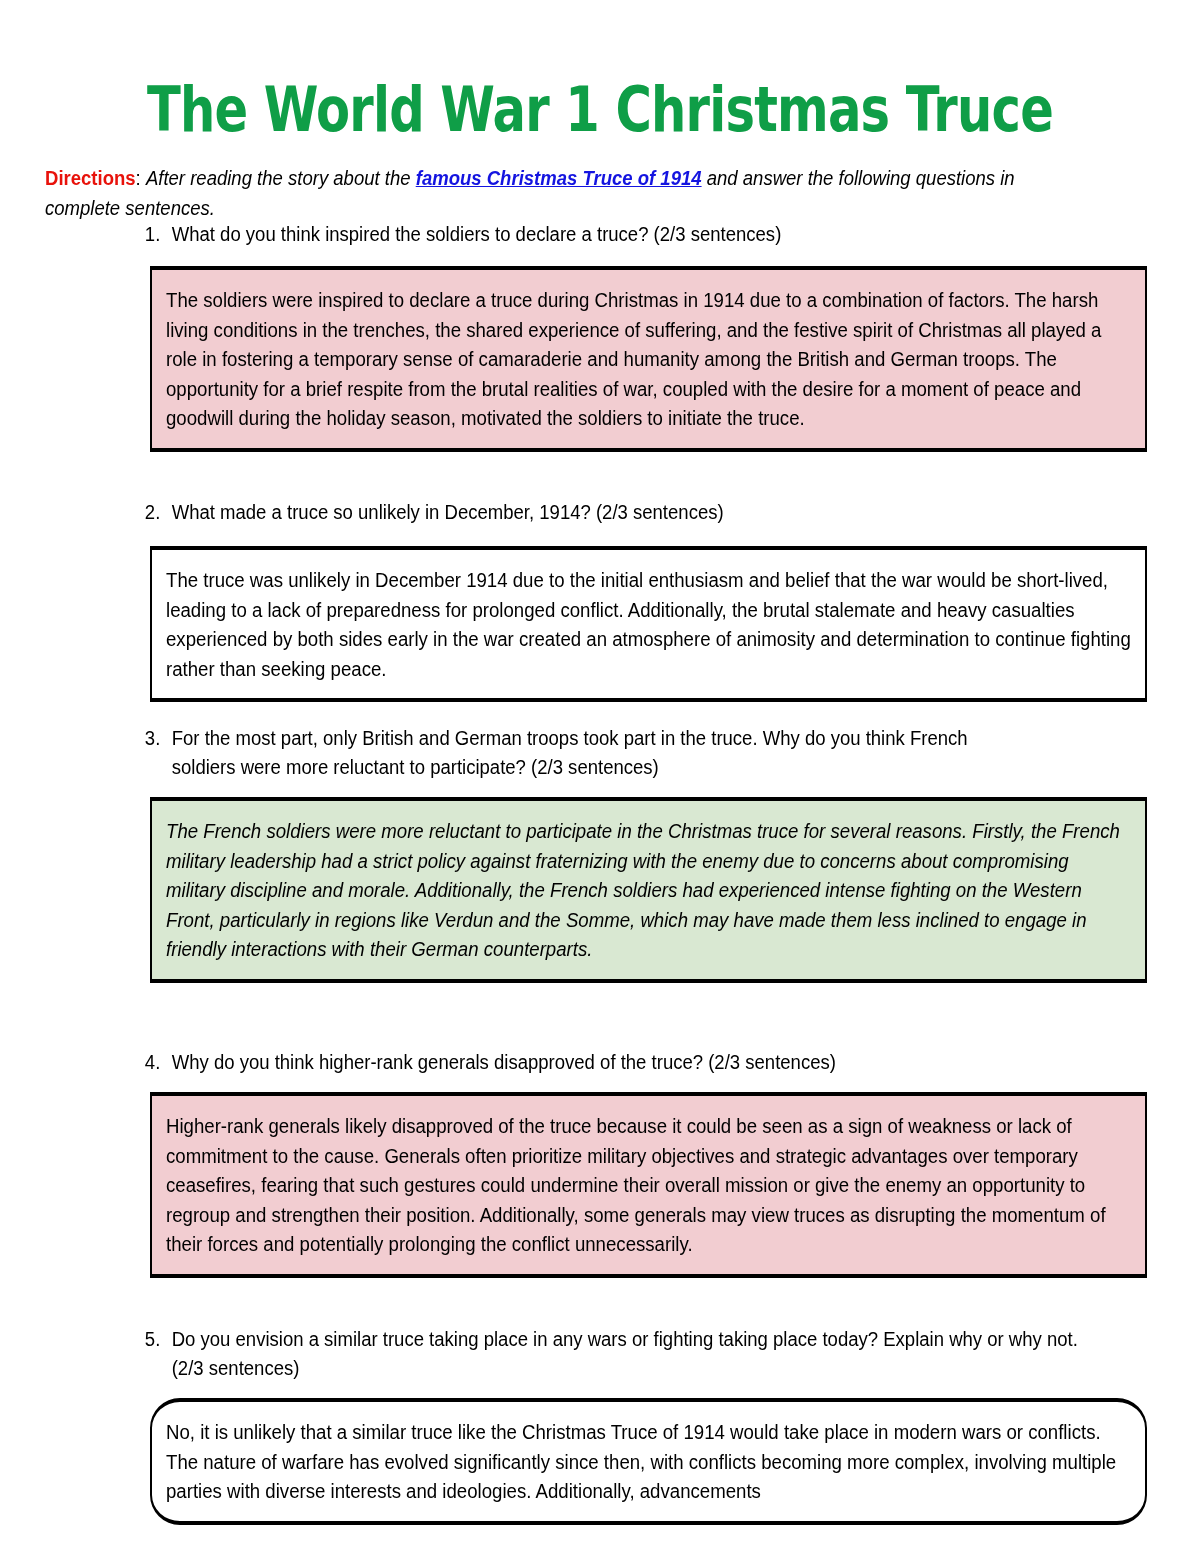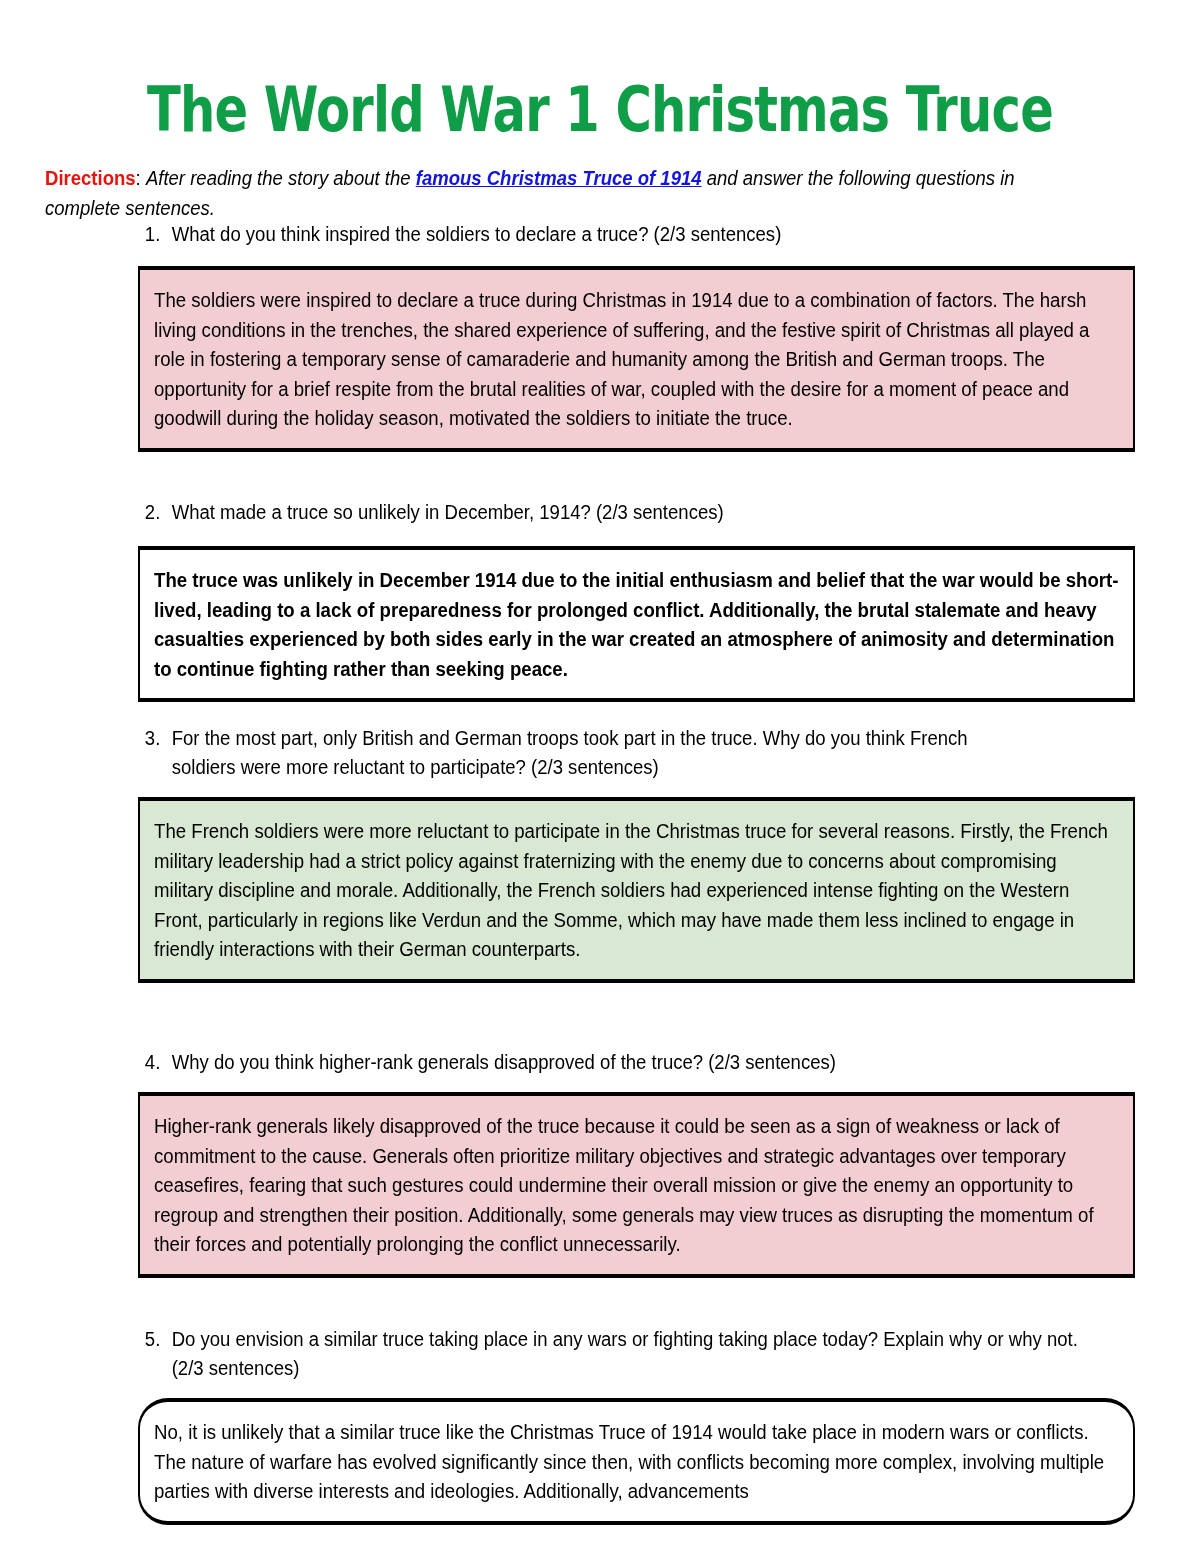--- a/index.html
+++ b/index.html
@@ -84,21 +84,21 @@
     padding-right: 12px;
     box-sizing: content-box;
   }
   .q .qtext {
     flex: 1 1 auto;
   }
 
   
   .answer {
     position: absolute;
-    left: 138px;
+    left: 150px;
     width: 997px;
     box-sizing: border-box;
     border-left: 2px solid #000;
     border-right: 2px solid #000;
     border-top: 4px solid #000;
     border-bottom: 4px solid #000;
     padding: 16px 14px 14px 14px;
     font-size: 19.5px;
     line-height: 29.5px;
   }
@@ -128,29 +128,29 @@
     <span class="qtext">What do you think inspired the soldiers to declare a truce? (2/3  sentences)</span>
   </div>
   <div class="answer pink" style="top:266px;">
     <span class="atext">The soldiers were inspired to declare a truce during Christmas in 1914 due to a combination of factors. The harsh living conditions in the trenches, the shared experience of suffering, and the festive spirit of Christmas all played a role in fostering a temporary sense of camaraderie and humanity among the British and German troops. The opportunity for a brief respite from the brutal realities of war, coupled with the desire for a moment of peace and goodwill during the holiday season, motivated the soldiers to initiate the truce.</span>
   </div>
 
   <div class="q" style="left:128px; top:498px; width:980px;">
     <span class="num">2.</span>
     <span class="qtext">What made a truce so unlikely in December, 1914? (2/3  sentences)</span>
   </div>
-  <div class="answer white" style="top:546px;font-weight:bold;">
+  <div class="answer white" style="top:546px;">
     <span class="atext">The truce was unlikely in December 1914 due to the initial enthusiasm and belief that the war would be short-lived, leading to a lack of preparedness for prolonged conflict. Additionally, the brutal stalemate and heavy casualties experienced by both sides early in the war created an atmosphere of animosity and determination to continue fighting rather than seeking peace.</span>
   </div>
 
   <div class="q" style="left:128px; top:724px; width:900px;">
     <span class="num">3.</span>
     <span class="qtext">For the most part, only British and German troops took part in the truce. Why do you think French soldiers were more reluctant to participate? (2/3  sentences)</span>
   </div>
-  <div class="answer green" style="top:797px;">
+  <div class="answer green" style="top:797px;font-style:italic;">
     <span class="atext">The French soldiers were more reluctant to participate in the Christmas truce for several reasons. Firstly, the French military leadership had a strict policy against fraternizing with the enemy due to concerns about compromising military discipline and morale. Additionally, the French soldiers had experienced intense fighting on the Western Front, particularly in regions like Verdun and the Somme, which may have made them less inclined to engage in friendly interactions with their German counterparts.</span>
   </div>
 
   <div class="q" style="left:128px; top:1048px; width:980px;">
     <span class="num">4.</span>
     <span class="qtext">Why do you think higher-rank generals disapproved of the truce? (2/3  sentences)</span>
   </div>
   <div class="answer pink" style="top:1092px;">
     <span class="atext">Higher-rank generals likely disapproved of the truce because it could be seen as a sign of weakness or lack of commitment to the cause. Generals often prioritize military objectives and strategic advantages over temporary ceasefires, fearing that such gestures could undermine their overall mission or give the enemy an opportunity to regroup and strengthen their position. Additionally, some generals may view truces as disrupting the momentum of their forces and potentially prolonging the conflict unnecessarily.</span>
   </div>

